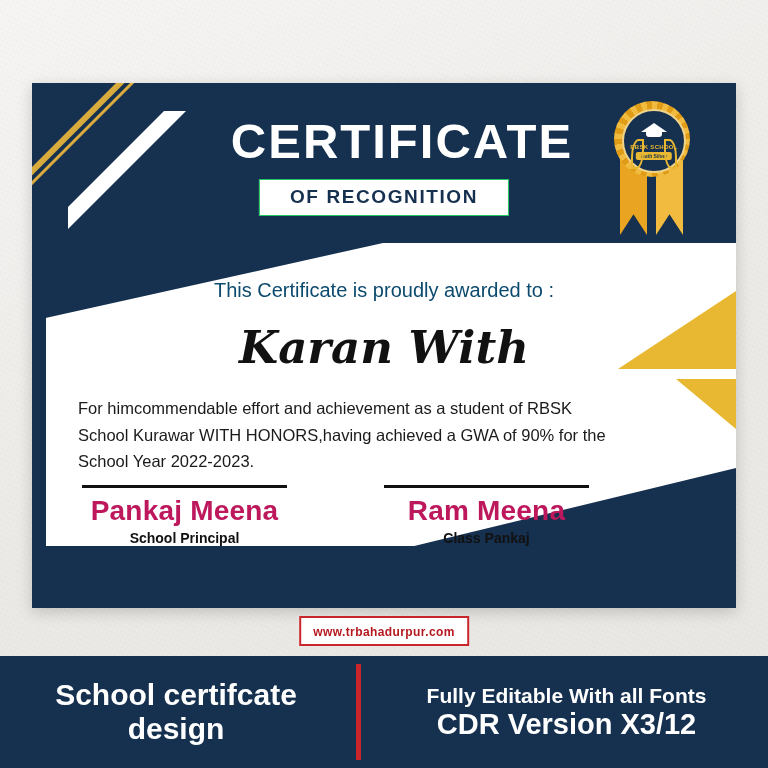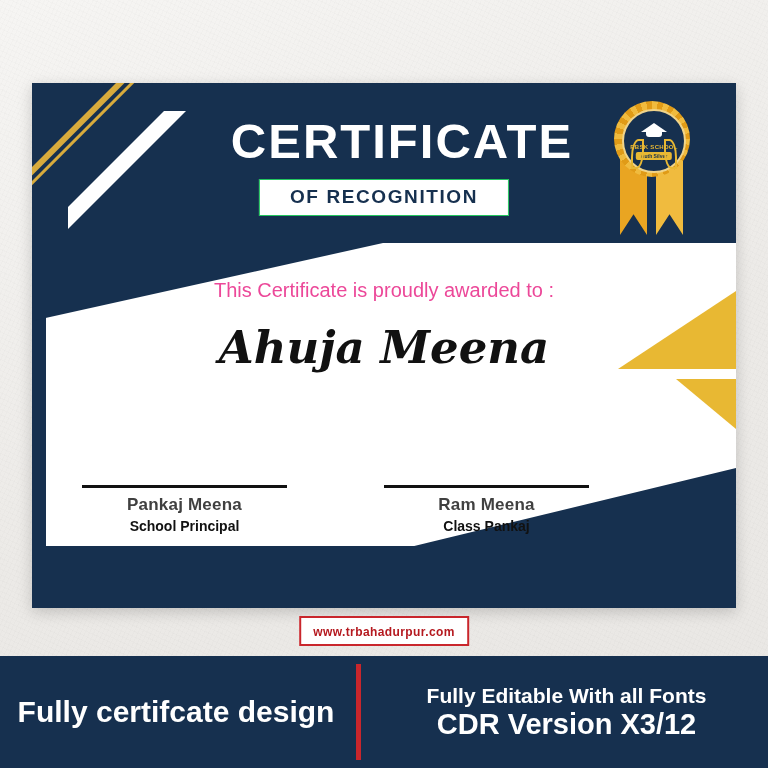--- a/index.html
+++ b/index.html
@@ -259,21 +259,21 @@
   }
   .laurel-l { left: 7px; }
   .laurel-r { right: 7px; transform: scaleX(-1); }
 
   
   .awarded-line {
     position: absolute;
     left: 0; right: 0;
     top: 196px;
     text-align: center;
-    color: #ec4899;
+    color: #0c4a6e;
     font-size: 20px;
     font-family: "Liberation Sans", sans-serif;
   }
   .recipient {
     position: absolute;
     left: 0; right: 0;
     top: 238px;
     text-align: center;
     color: #111111;
     font-size: 45px;
@@ -301,23 +301,23 @@
   }
   .sig.left  { left: 50px; }
   .sig.right { left: 352px; }
   .sig-rule {
     width: 100%;
     height: 3px;
     background: #111111;
     margin-bottom: 7px;
   }
   .sig-name {
-    font-size: 17px;
-    font-weight: bold;
-    color: #404040;
+    font-size: 28px;
+    font-weight: bold;
+    color: #be185d;
     letter-spacing: .2px;
   }
   .sig-role {
     font-size: 14px;
     font-weight: bold;
     color: #111111;
     margin-top: 3px;
   }
 
   
@@ -421,21 +421,22 @@
             <div class="seal-cap2"></div>
             <div class="seal-text">RBSK SCHOOL</div>
             <div class="seal-ribbon">Auth Silver</div>
             <div class="laurel-l"></div>
             <div class="laurel-r"></div>
           </div>
         </div>
       </div>
 
       <div class="awarded-line">This Certificate is proudly awarded to :</div>
-      <div class="recipient">Ahuja Meena</div>
+      <div class="recipient">Karan With</div>
+      <div class="body-text">For himcommendable effort and achievement as a student of RBSK School Kurawar WITH HONORS,having achieved a GWA of 90% for the School Year 2022-2023.</div>
 
       <div class="sig left">
         <div class="sig-rule"></div>
         <div class="sig-name">Pankaj Meena</div>
         <div class="sig-role">School Principal</div>
       </div>
 
       <div class="sig right">
         <div class="sig-rule"></div>
         <div class="sig-name">Ram Meena</div>
@@ -444,21 +445,21 @@
 
     </div>
   </div>
 
   <div class="url-tag">
     <span>www.trbahadurpur.com</span>
   </div>
 
   <div class="banner">
     <div class="banner-left">
-      <span>Fully certifcate design</span>
+      <span>School certifcate design</span>
     </div>
     <div class="banner-div"></div>
     <div class="banner-right">
       <div class="l1">Fully Editable With  all Fonts</div>
       <div class="l2">CDR Version X3/12</div>
     </div>
   </div>
 </div>
 
 </body></html>

